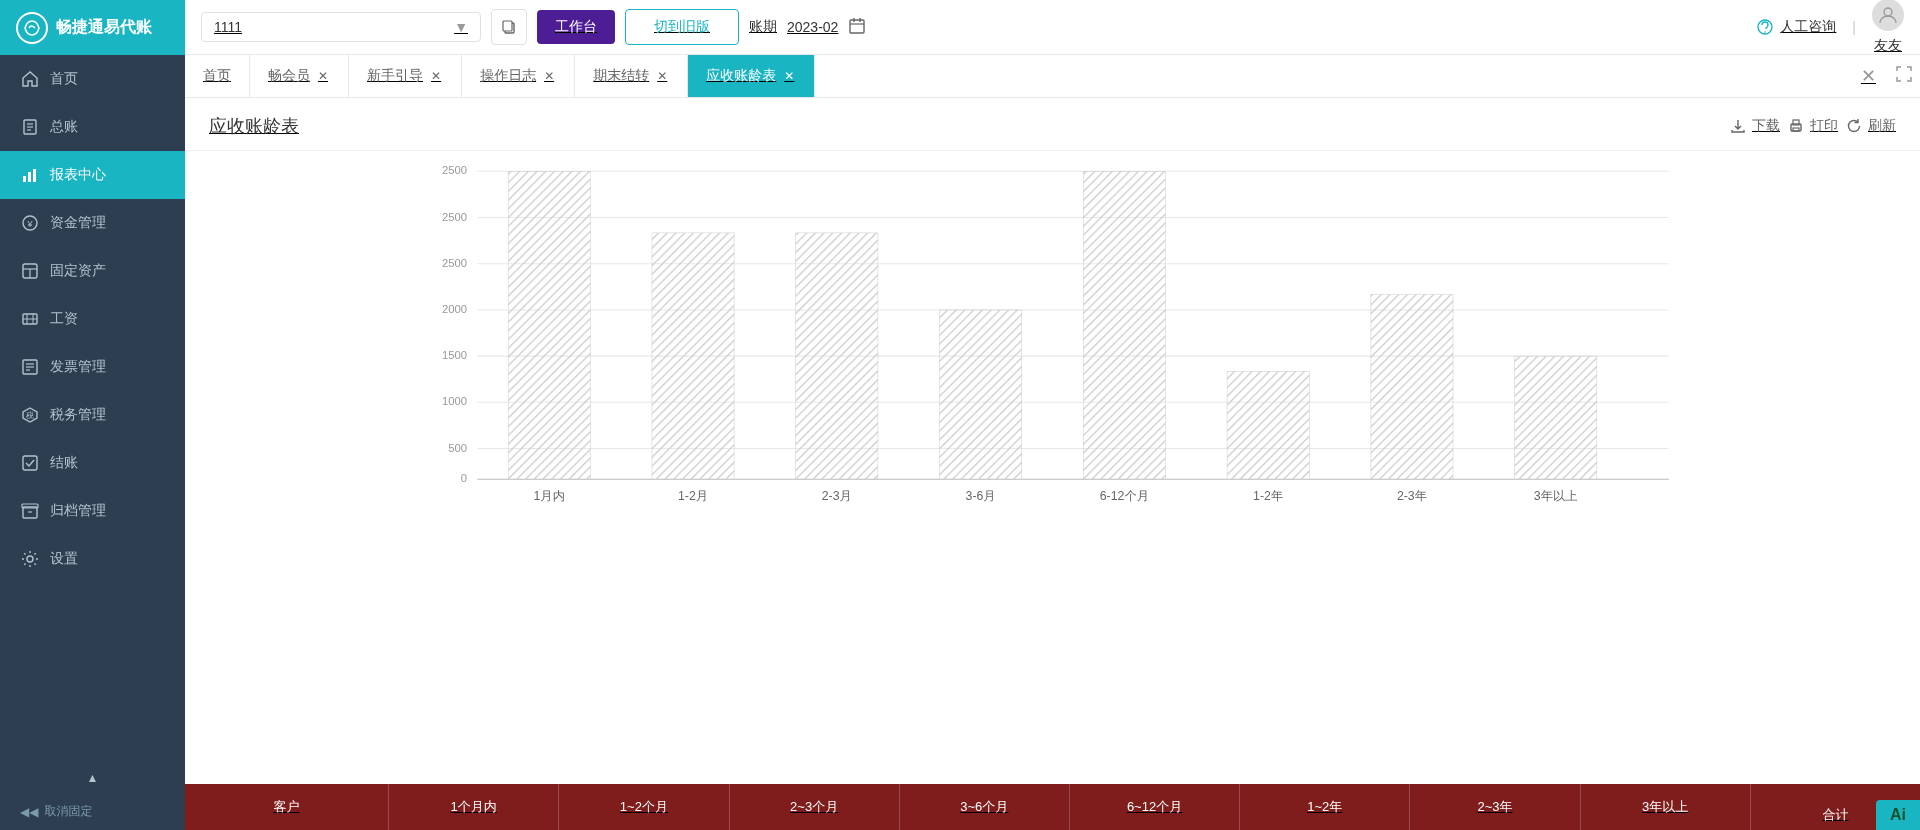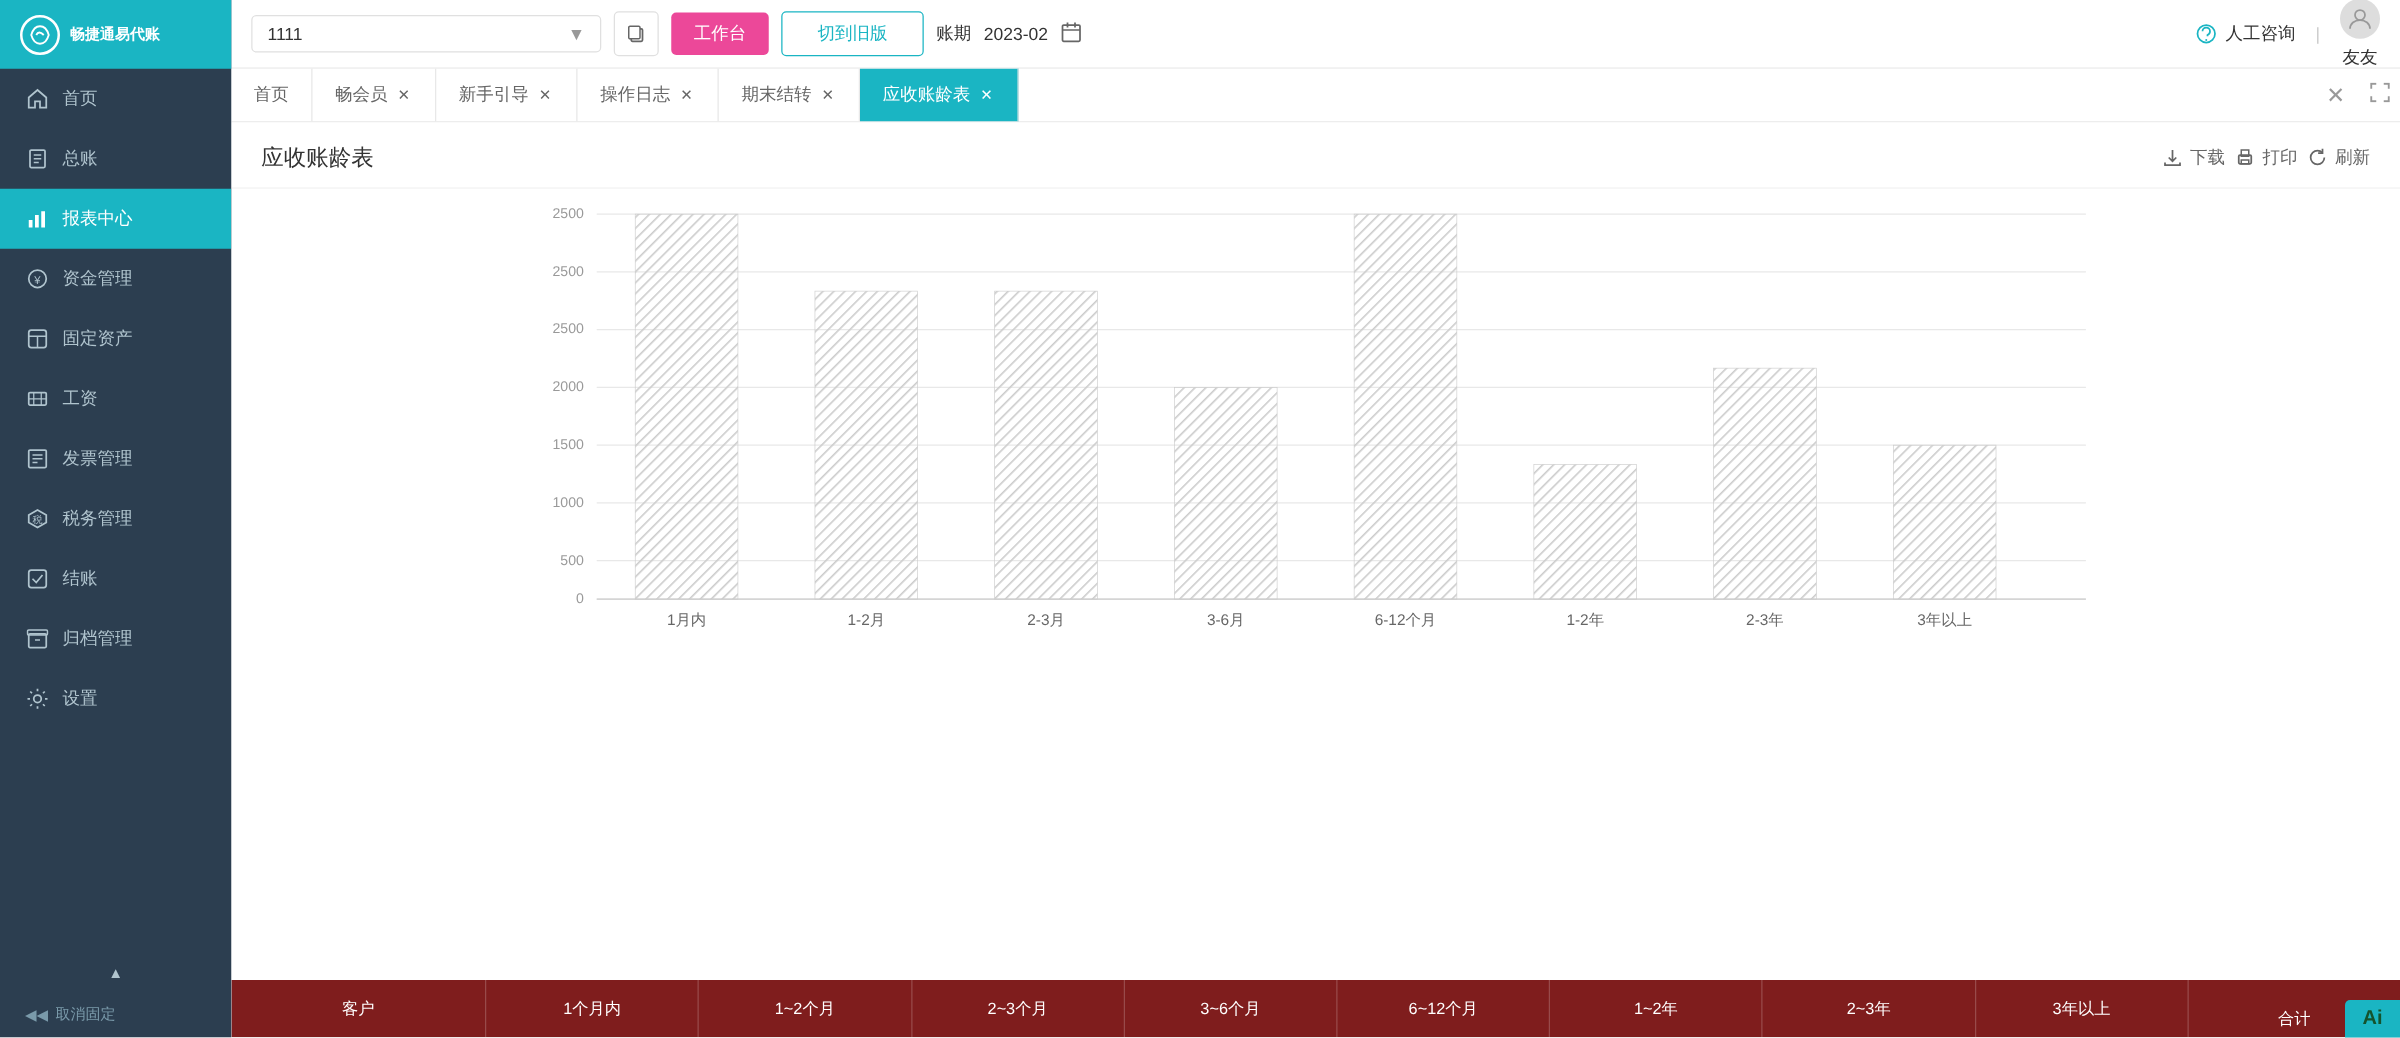--- a/index.html
+++ b/index.html
@@ -15,21 +15,21 @@
       height: 100%;
       position: relative;
     }
     .sidebar-logo {
       background: #1ab5c3;
       padding: 12px 16px;
       display: flex;
       align-items: center;
       gap: 8px;
       color: white;
-      font-size: 12px;
+      font-size: 16px;
       font-weight: bold;
       height: 55px;
     }
     .sidebar-logo-icon {
       width: 32px;
       height: 32px;
       border-radius: 50%;
       border: 2px solid white;
       display: flex;
       align-items: center;
@@ -74,20 +74,21 @@
       cursor: pointer;
     }
 
     
     .main {
       flex: 1;
       display: flex;
       flex-direction: column;
       overflow: hidden;
       background: #f0f2f5;
+      text-decoration: underline;
     }
 
     
     .topbar {
       background: white;
       height: 55px;
       display: flex;
       align-items: center;
       padding: 0 16px;
       gap: 10px;
@@ -114,21 +115,21 @@
       border: 1px solid #e0e0e0;
       border-radius: 4px;
       display: flex;
       align-items: center;
       justify-content: center;
       cursor: pointer;
       color: #666;
       background: white;
     }
     .topbar-workbench {
-      background: #ec4899;
+      background: #4c1d95;
       color: white;
       border: none;
       border-radius: 4px;
       padding: 8px 18px;
       cursor: pointer;
       font-size: 14px;
     }
     .topbar-switch-btn {
       border: 1px solid #1ab5c3;
       color: #1ab5c3;

